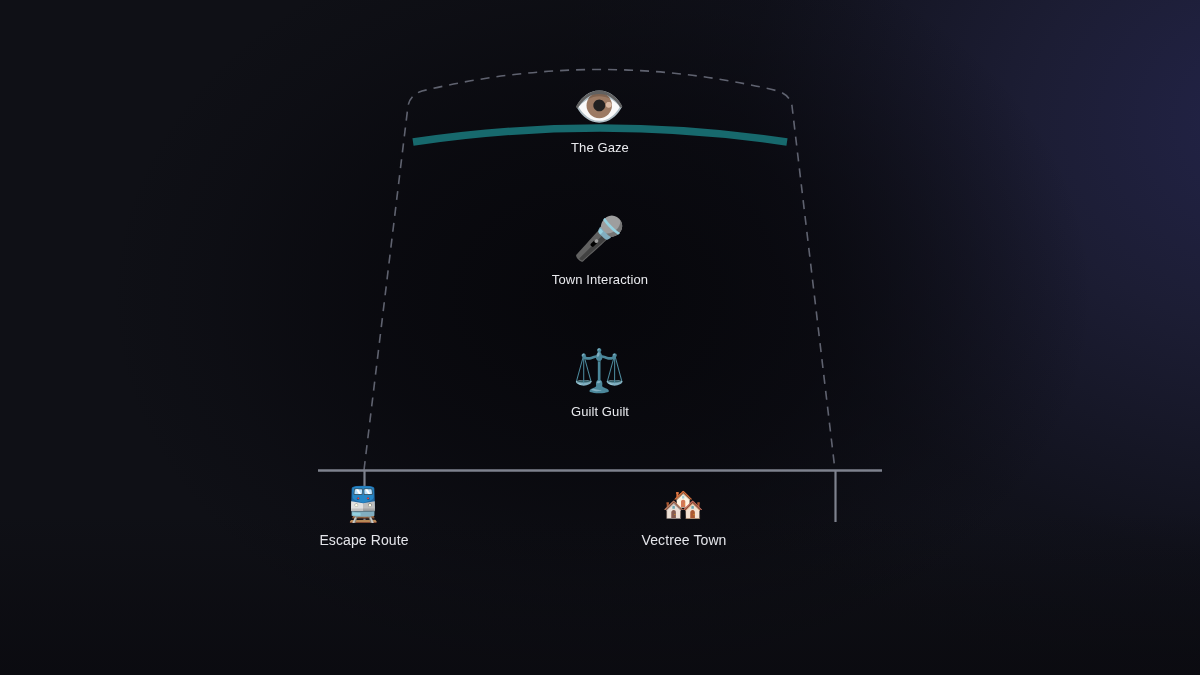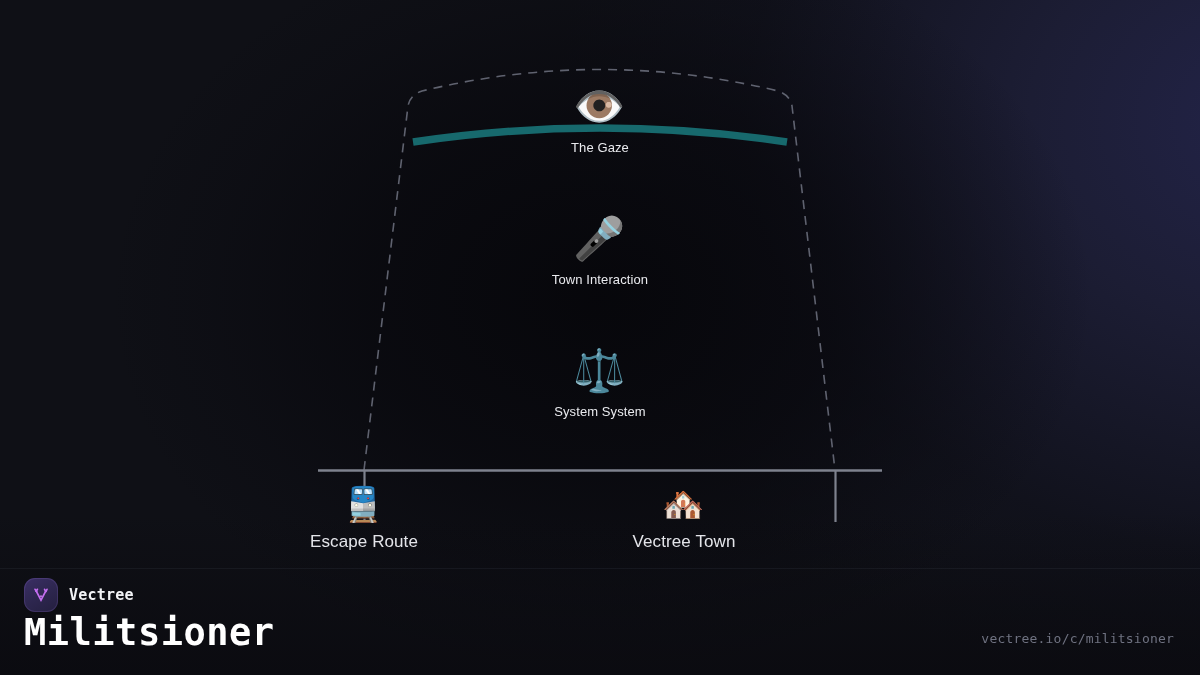--- a/index.html
+++ b/index.html
@@ -56,21 +56,21 @@
   }
   .node .caption {
     display: block;
     color: #e9eaee;
     letter-spacing: 0.1px;
     text-align: center;
   }
   .node.major .glyph { font-size: 42px; }
   .node.major .caption { font-size: 13px; margin-top: 12px; }
   .node.minor .glyph { font-size: 34px; }
-  .node.minor .caption { font-size: 17px; margin-top: 11px; color: #e4e5ea; }
+  .node.minor .caption { font-size: 14px; margin-top: 11px; color: #e4e5ea; }
 
   
   #footer {
     position: absolute;
     left: 0;
     bottom: 0;
     width: 1200px;
     height: 107px;
     border-top: 1px solid rgba(120,124,150,0.10);
     box-sizing: border-box;
@@ -147,49 +147,27 @@
     <span class="caption">The Gaze</span>
   </div>
 
   <div class="node major" style="left:600px; top:218px;">
     <span class="glyph">🎤</span>
     <span class="caption">Town Interaction</span>
   </div>
 
   <div class="node major" style="left:600px; top:350px;">
     <span class="glyph">⚖️</span>
-    <span class="caption">System System</span>
+    <span class="caption">Guilt Guilt</span>
   </div>
 
   <div class="node minor" style="left:364px; top:487px;">
     <span class="glyph">🚆</span>
     <span class="caption">Escape Route</span>
   </div>
 
   <div class="node minor" style="left:684px; top:487px;">
     <span class="glyph">🏘️</span>
     <span class="caption">Vectree Town</span>
   </div>
 
-  <div id="footer">
-
-    <div id="brand-row">
-      <div id="brand-logo">
-        <svg width="20" height="20" viewBox="0 0 20 20">
-          <g stroke="#c46ef0" stroke-width="1.7" fill="none" stroke-linecap="round">
-            <path d="M5 5.6 L10 15.2 L15 5.6"></path>
-            <path d="M4.0 4.3 L5.6 6.6"></path>
-            <path d="M6.4 4.3 L5.2 6.3"></path>
-            <path d="M13.6 4.3 L14.6 6.4"></path>
-            <path d="M16.0 4.3 L14.8 6.5"></path>
-          </g>
-          <circle cx="10" cy="11.2" r="0.9" fill="#d789f5"></circle>
-        </svg>
-      </div>
-      <span id="brand-name">Vectree</span>
-    </div>
-
-    <div id="page-title">Militsioner</div>
-
-    <div id="footer-url">vectree.io/c/militsioner</div>
-  </div>
 
 </div>
 
 </body></html>

